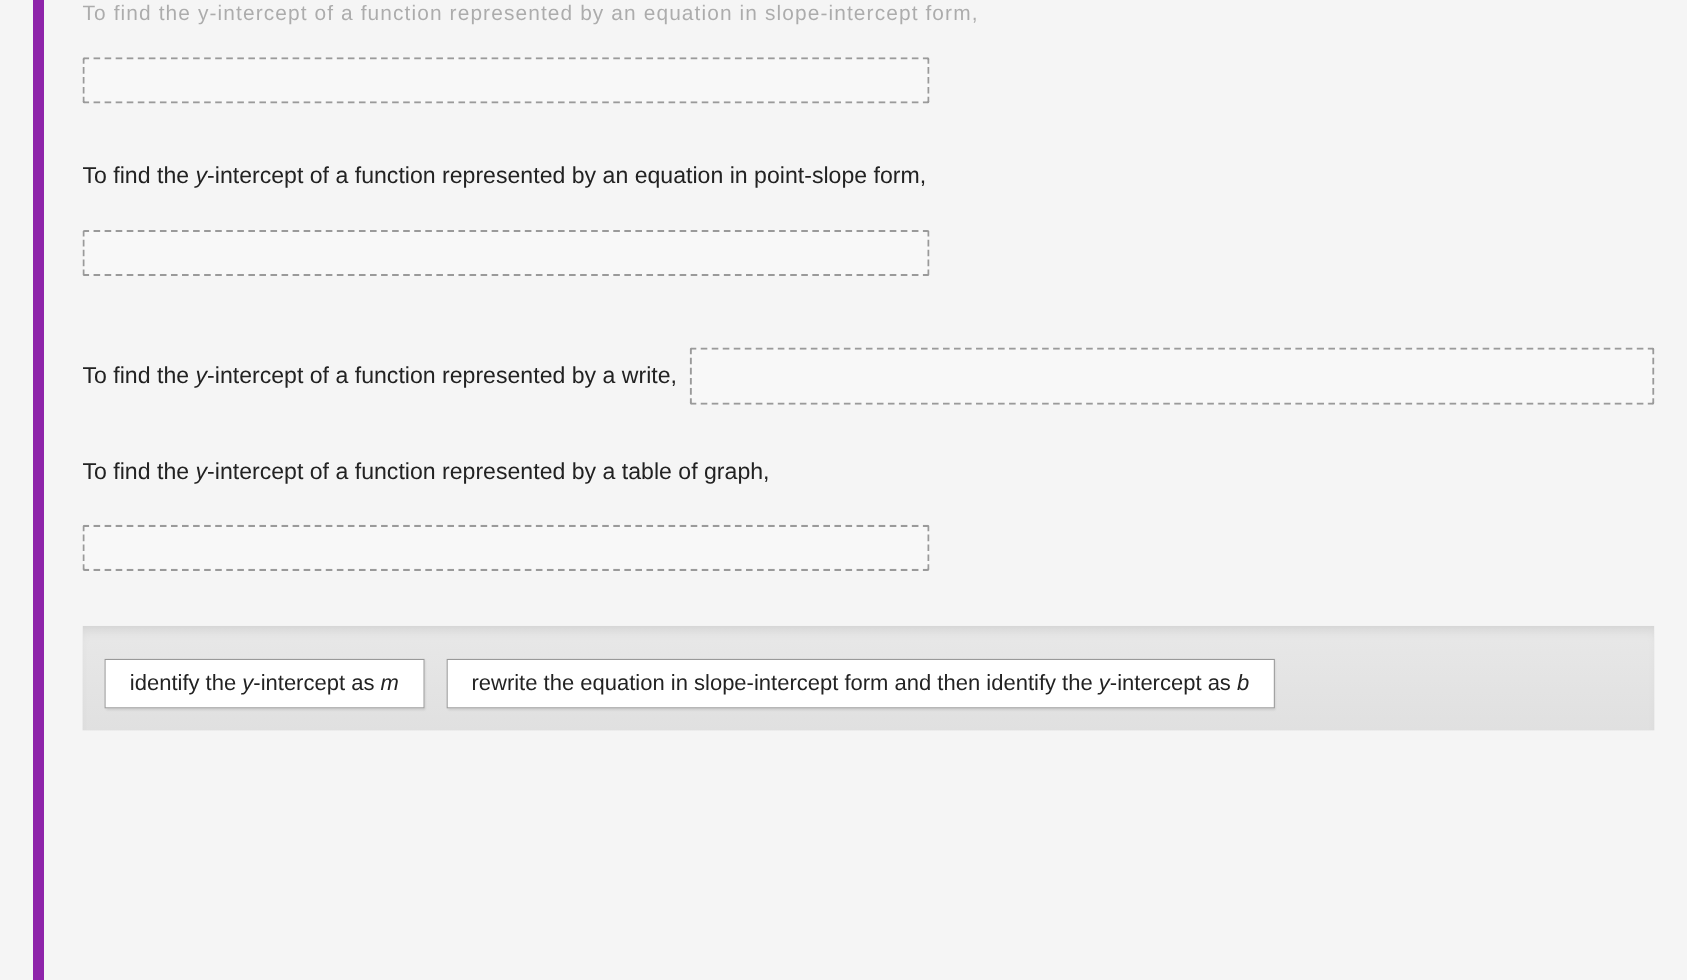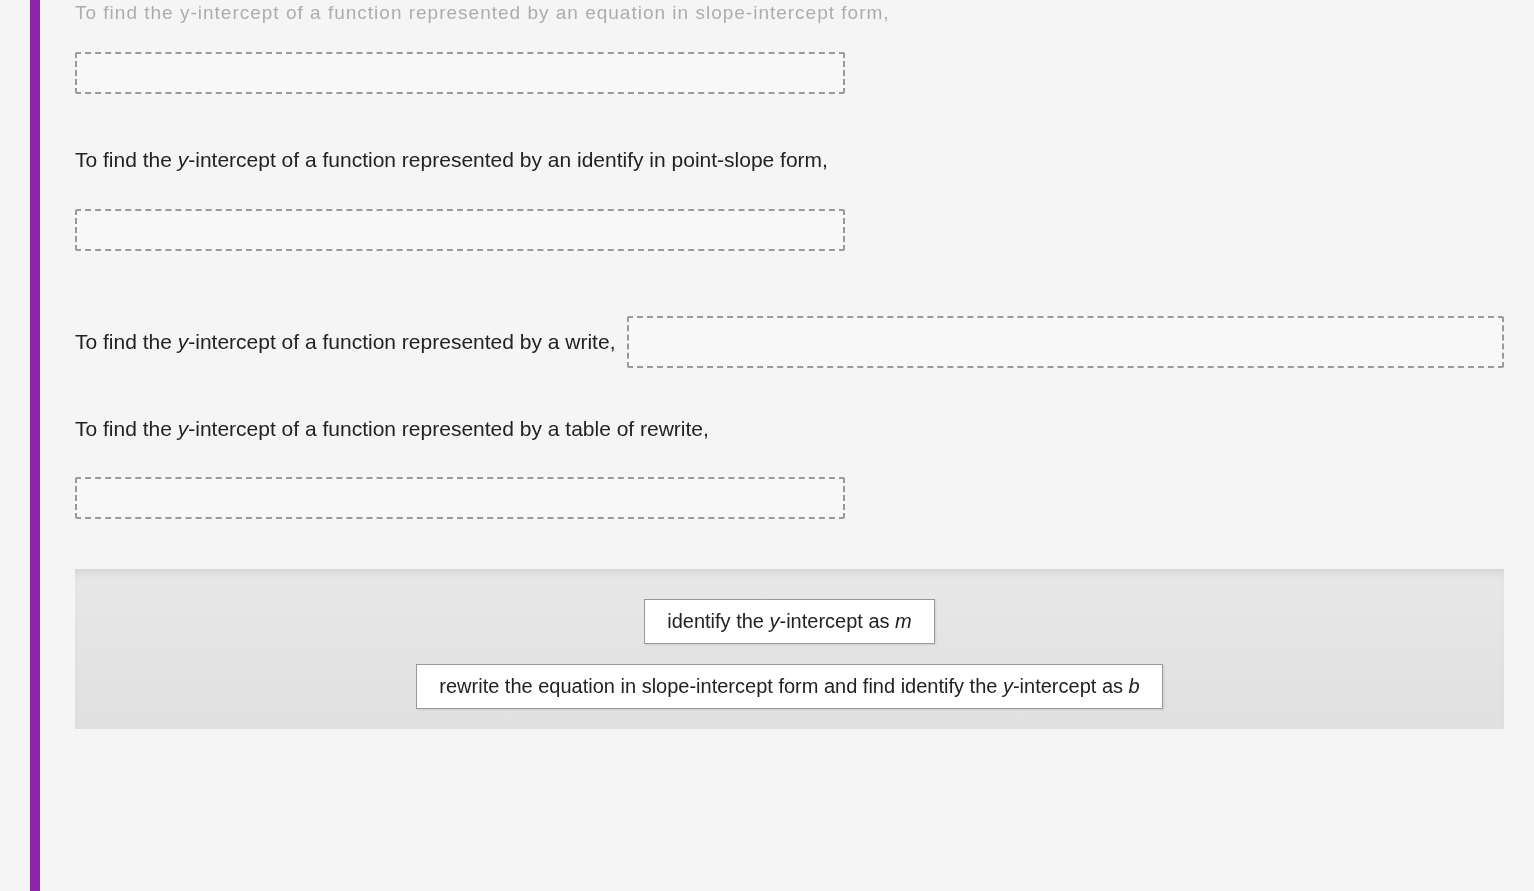--- a/index.html
+++ b/index.html
@@ -76,21 +76,21 @@
       flex: 1;
       margin-left: 12px;
       min-height: 52px;
     }
     .answer-bank {
       background: linear-gradient(180deg, #e8e8e8 0%, #e0e0e0 100%);
       padding: 30px 20px 20px 20px;
       margin-top: 20px;
       box-shadow: inset 0 8px 12px -6px rgba(0,0,0,0.12);
       display: flex;
-      flex-direction: column;
+      flex-direction: row;
       align-items: center;
       gap: 20px;
     }
     .answer-row {
       display: flex;
       gap: 24px;
       justify-content: center;
       flex-wrap: wrap;
     }
     .answer-option {
@@ -113,48 +113,48 @@
 <div class="page-container">
   <div class="side-accent"></div>
   <div class="content-area">
 
     <div class="cutoff-text">To find the y-intercept of a function represented by an equation in slope-intercept form,</div>
 
     <div class="drop-zone block"></div>
 
     <div class="prompt-section">
       <span class="prompt-text">
-        <span>To find the </span><span class="italic">y</span><span>-intercept of a function represented by an identify in point-slope form,</span>
+        <span>To find the </span><span class="italic">y</span><span>-intercept of a function represented by an equation in point-slope form,</span>
       </span>
     </div>
 
     <div class="drop-zone block"></div>
 
     <div class="graph-row">
       <span class="prompt-text">
         <span>To find the </span><span class="italic">y</span><span>-intercept of a function represented by a write,</span>
       </span>
       <div class="drop-zone"></div>
     </div>
 
     <div class="prompt-section" style="margin-top:30px;">
       <span class="prompt-text">
-        <span>To find the </span><span class="italic">y</span><span>-intercept of a function represented by a table of rewrite,</span>
+        <span>To find the </span><span class="italic">y</span><span>-intercept of a function represented by a table of graph,</span>
       </span>
     </div>
 
     <div class="drop-zone block"></div>
 
     <div class="answer-bank">
       <div class="answer-row">
         <div class="answer-option">
           <span>identify the </span><span class="italic">y</span><span>-intercept as </span><span class="italic">m</span>
         </div>
       </div>
       <div class="answer-row">
         <div class="answer-option">
-          <span>rewrite the equation in slope-intercept form and find identify the </span><span class="italic">y</span><span>-intercept as </span><span class="italic">b</span>
+          <span>rewrite the equation in slope-intercept form and then identify the </span><span class="italic">y</span><span>-intercept as </span><span class="italic">b</span>
         </div>
       </div>
     </div>
 
   </div>
 </div>
 
 </body></html>

